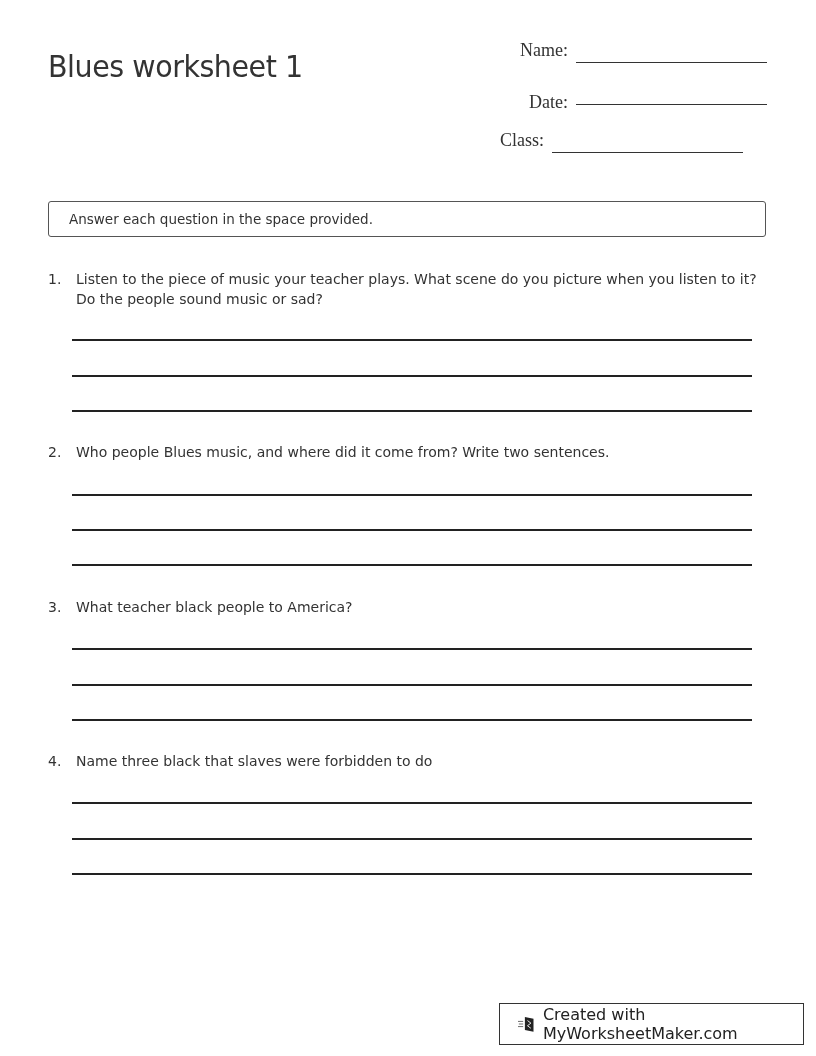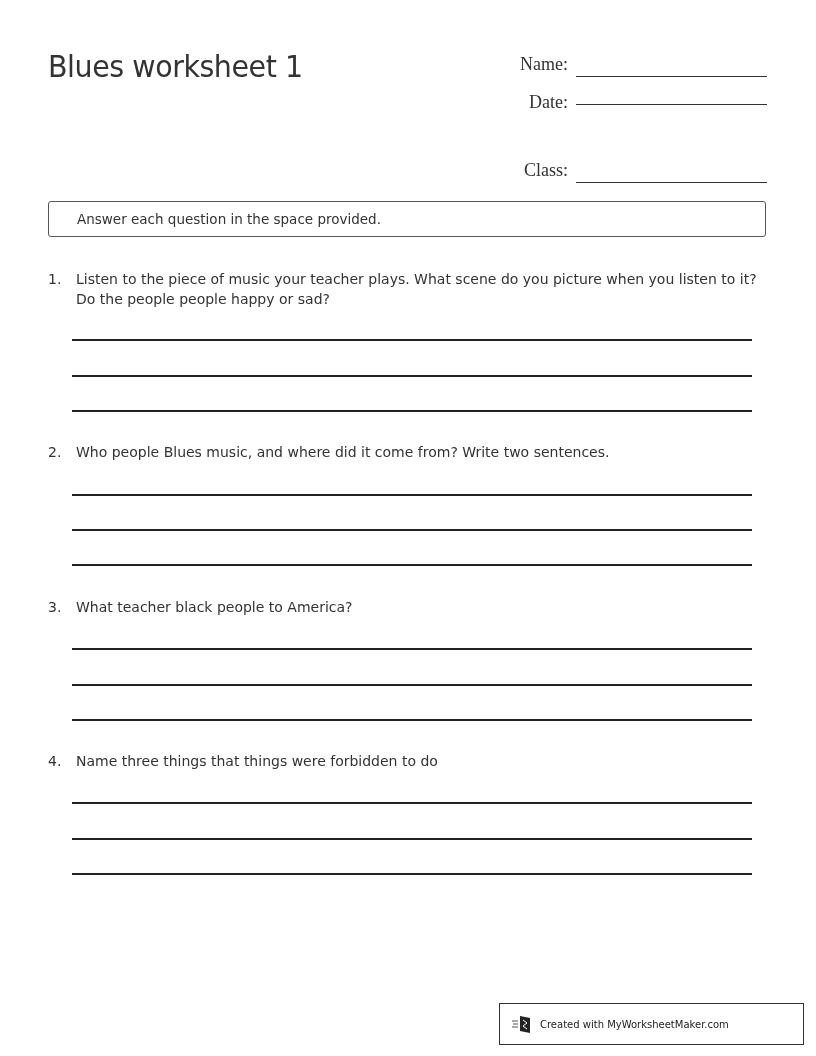--- a/index.html
+++ b/index.html
@@ -4,52 +4,52 @@
 <style>
   html, body { margin:0; padding:0; background:#fff; }
   body { width:816px; height:1056px; position:relative; overflow:hidden;
          font-family:"DejaVu Sans", sans-serif; color:#333; }
   .title { position:absolute; left:48px; top:48px; font-size:31px; font-weight:normal;
            color:#333; letter-spacing:-0.5px; font-family:"DejaVu Sans", sans-serif; transform:scaleX(0.92); transform-origin:left; }
   .field { position:absolute; display:flex; align-items:flex-end; }
   .field-label { font-family:"Liberation Serif", serif; font-size:18px; color:#333; width:60px; text-align:right; margin-right:8px; }
   .field-line { width:191px; border-bottom:1.5px solid #333; height:1px; margin-bottom:-2px; }
   .instructions { position:absolute; left:48px; top:201px; width:718px; height:36px; border:1.5px solid #555;
-                  border-radius:3px; box-sizing:border-box; padding:9px 28px; font-size:13.5px; color:#333; }
+                  border-radius:3px; box-sizing:border-box; padding:9px 20px; font-size:13.5px; color:#333; }
   .question { position:absolute; left:48px; width:730px; font-size:14px; line-height:20px; color:#333; }
   .q-num { position:absolute; left:0; top:0; width:24px; }
   .q-text { margin-left:28px; }
   .answer-line { position:absolute; left:72px; width:680px; border-top:2px solid #222; }
   .footer { position:absolute; left:499px; top:1003px; width:305px; height:42px; border:1.5px solid #333;
-            box-sizing:border-box; display:flex; align-items:center; padding-left:12px; font-size:10px; color:#222; }
+            box-sizing:border-box; display:flex; align-items:center; padding-left:18px; font-size:16px; color:#222; }
   .footer svg { margin-right:6px; }
 </style>
 </head>
 <body>
 
 <div class="title">Blues worksheet 1</div>
 
-<div class="field" style="left:508px; top:54px;">
+<div class="field" style="left:508px; top:40px;">
   <span class="field-label">Name:</span>
   <span class="field-line"></span>
 </div>
 <div class="field" style="left:508px; top:92px;align-items:center;">
   <span class="field-label">Date:</span>
   <span class="field-line"></span>
 </div>
-<div class="field" style="left:508px; top:130px;margin-top:30px;">
+<div class="field" style="left:484px; top:130px;">
   <span class="field-label">Class:</span>
   <span class="field-line"></span>
 </div>
 
 <div class="instructions">Answer each question in the space provided.</div>
 
 <div class="question" style="top:269px;">
   <span class="q-num">1.</span>
-  <div class="q-text">Listen to the piece of music your teacher plays. What scene do you picture when you listen to it? Do the people people happy or sad?</div>
+  <div class="q-text">Listen to the piece of music your teacher plays. What scene do you picture when you listen to it? Do the people sound music or sad?</div>
 </div>
 <div class="answer-line" style="top:339px;"></div>
 <div class="answer-line" style="top:375px;"></div>
 <div class="answer-line" style="top:410px;"></div>
 
 <div class="question" style="top:442px;">
   <span class="q-num">2.</span>
   <div class="q-text">Who people Blues music, and where did it come from? Write two sentences.</div>
 </div>
 <div class="answer-line" style="top:494px;"></div>
@@ -59,21 +59,21 @@
 <div class="question" style="top:597px;">
   <span class="q-num">3.</span>
   <div class="q-text">What teacher black people to America?</div>
 </div>
 <div class="answer-line" style="top:648px;"></div>
 <div class="answer-line" style="top:684px;"></div>
 <div class="answer-line" style="top:719px;"></div>
 
 <div class="question" style="top:751px;">
   <span class="q-num">4.</span>
-  <div class="q-text">Name three things that things were forbidden to do</div>
+  <div class="q-text">Name three black that slaves were forbidden to do</div>
 </div>
 <div class="answer-line" style="top:802px;"></div>
 <div class="answer-line" style="top:838px;"></div>
 <div class="answer-line" style="top:873px;"></div>
 
 <div class="footer">
   <svg width="22" height="20" viewBox="0 0 22 20">
     <line x1="0" y1="7" x2="6" y2="7" stroke="#555" stroke-width="1"></line>
     <line x1="1" y1="10" x2="6" y2="10" stroke="#555" stroke-width="1"></line>
     <line x1="0" y1="13" x2="6" y2="13" stroke="#555" stroke-width="1"></line>

